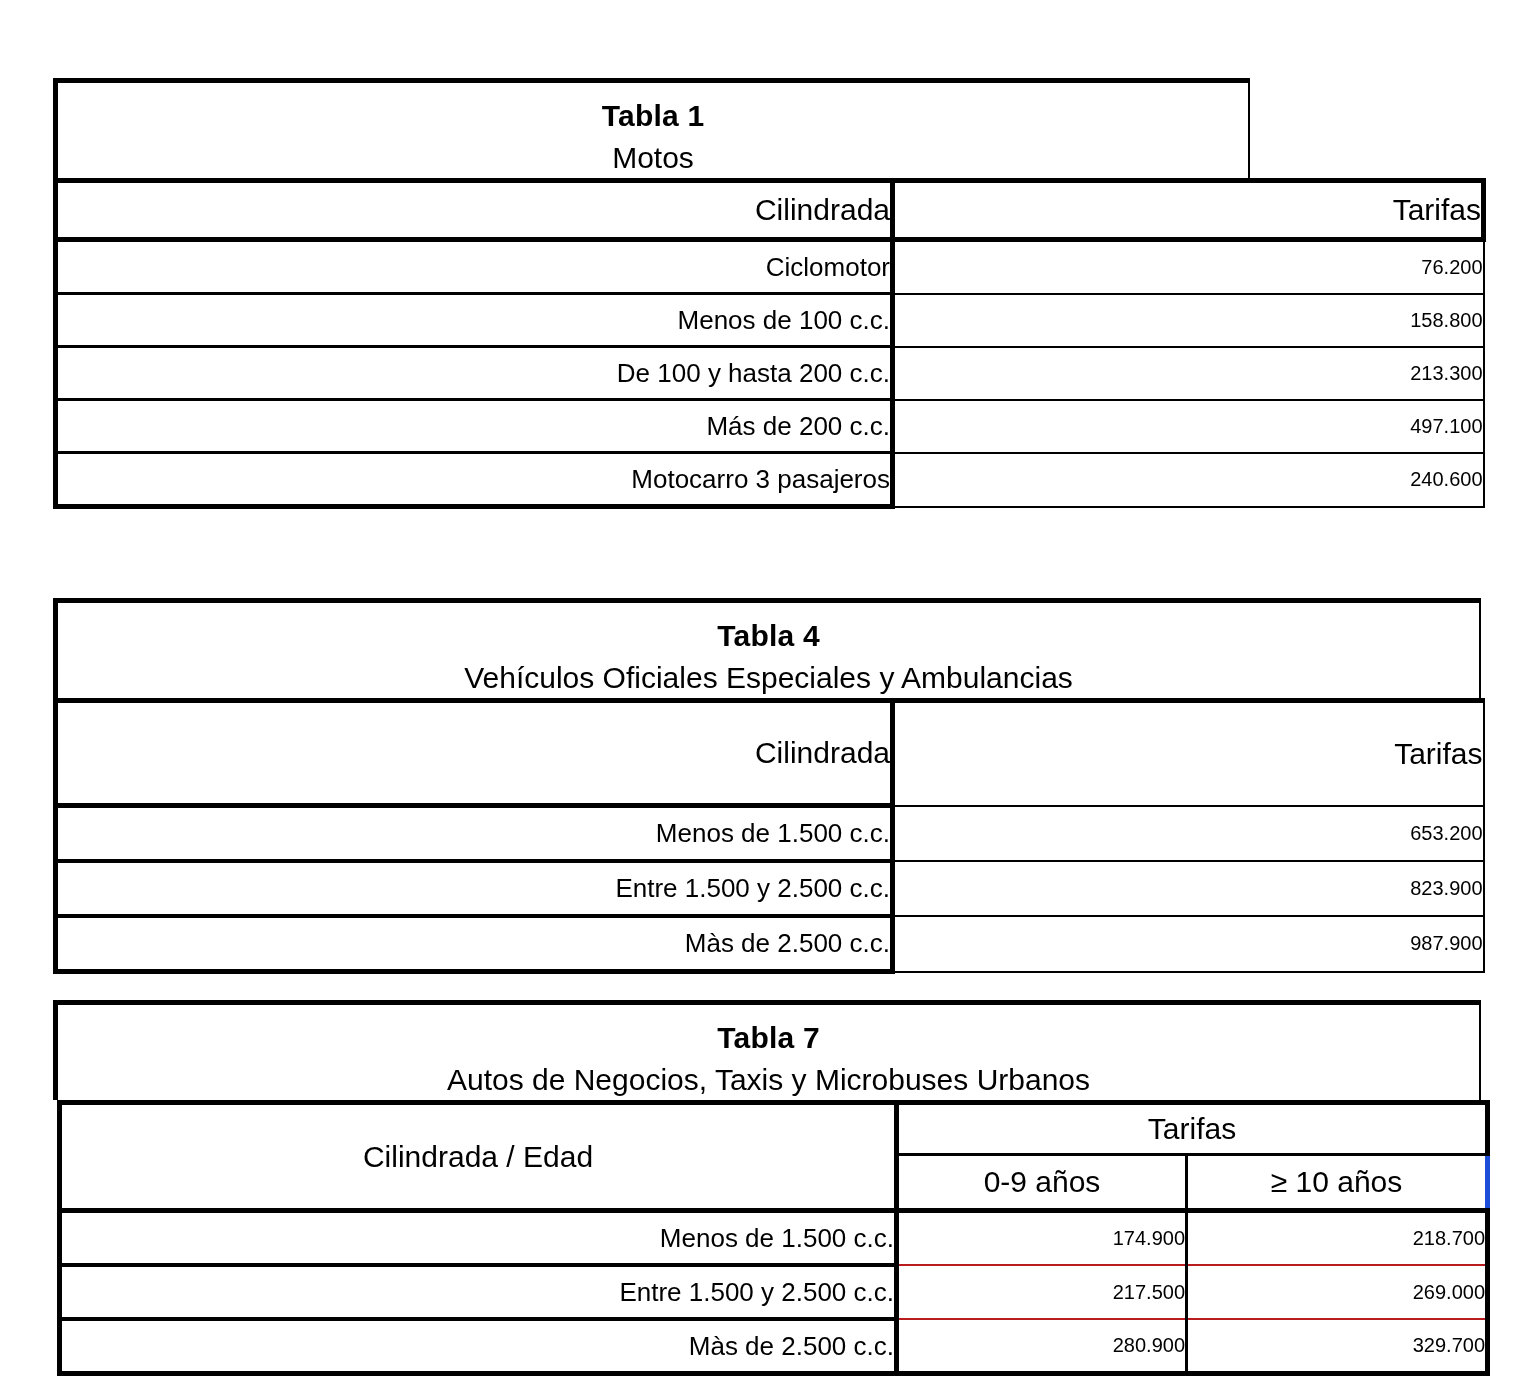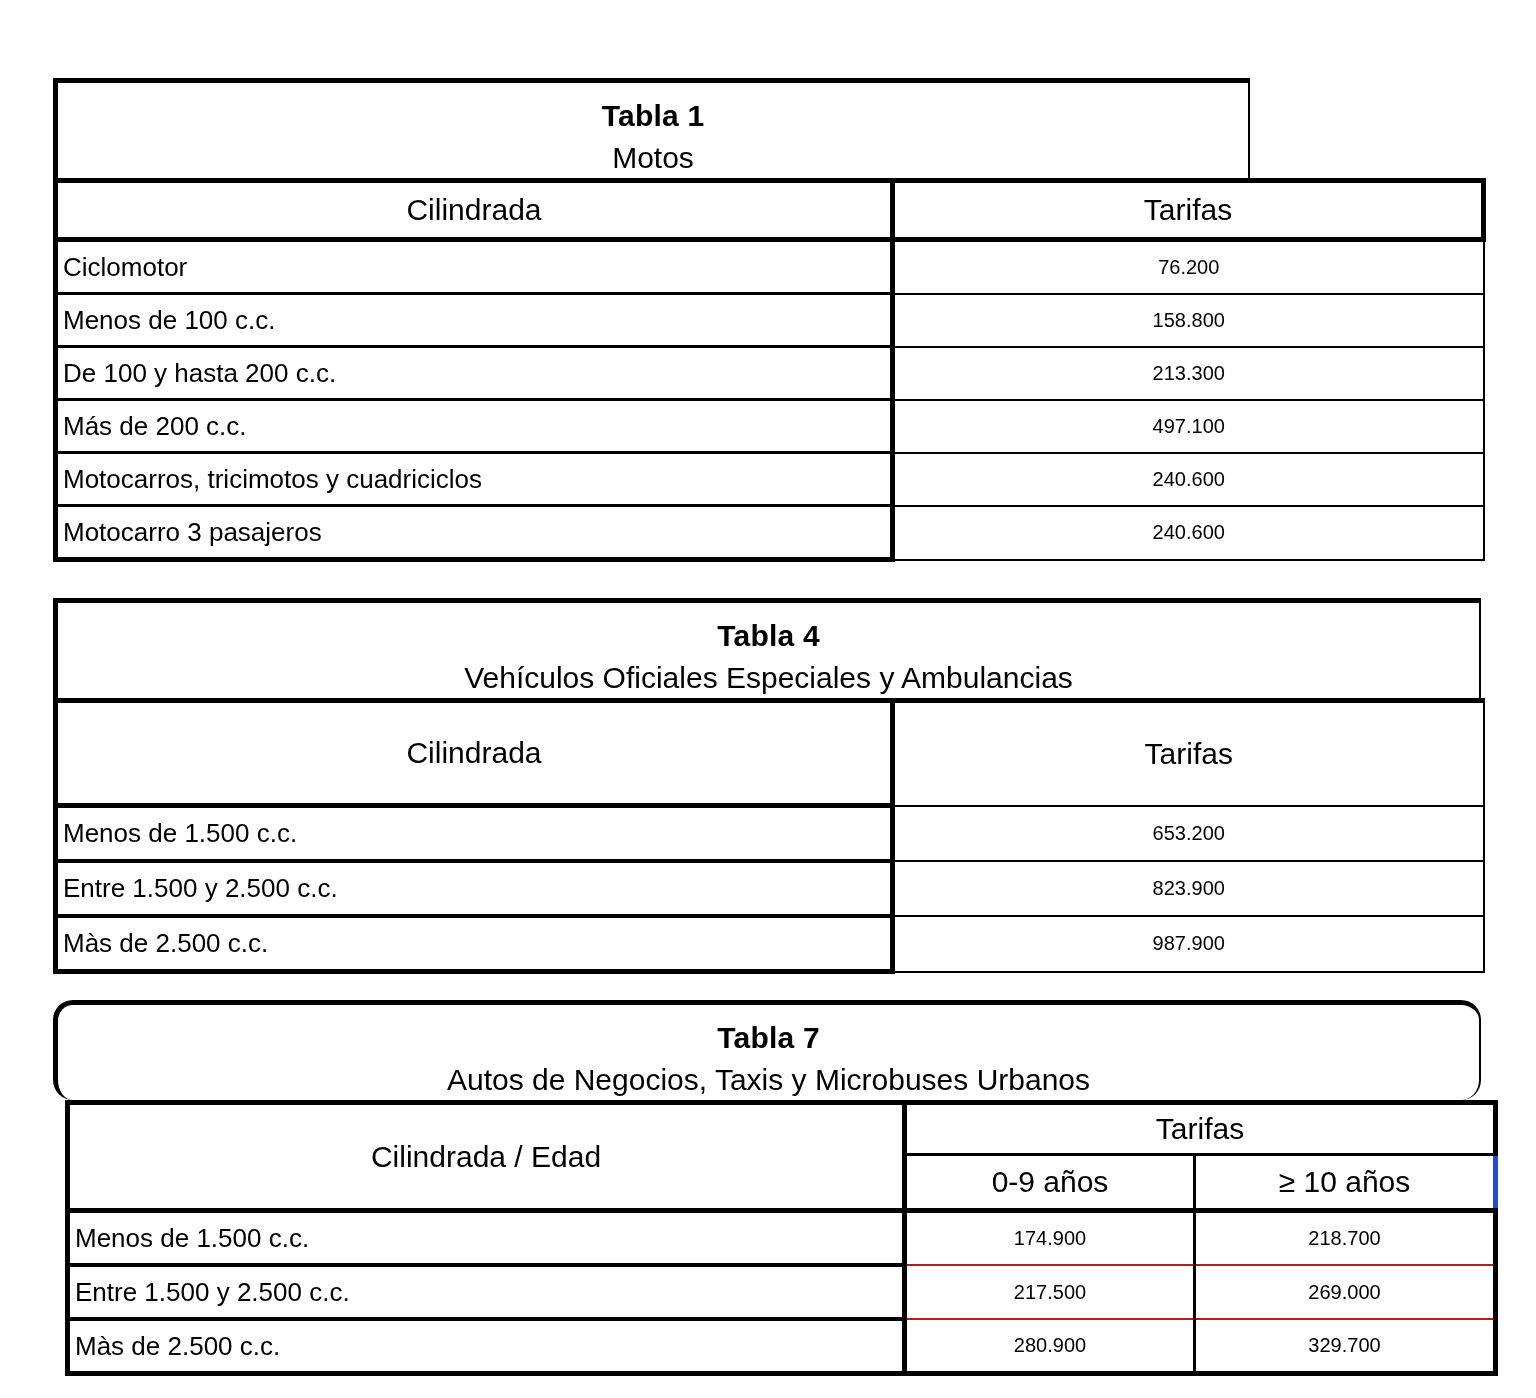--- a/index.html
+++ b/index.html
@@ -27,20 +27,21 @@
   .tbl {
     position: absolute;
     border-collapse: collapse;
     table-layout: fixed;
     background: #fff;
   }
   .tbl td {
     padding: 0;
     vertical-align: middle;
     background: #fff;
+    text-align: right;
   }
 
   
   .tblbox {
     position: absolute;
     box-sizing: border-box;
   }
 
   
   .title-band {
@@ -144,23 +145,23 @@
     border-bottom: 4px solid #000;
   }
   #tbl4 .brow td.b2 {
     border-right: 2px solid #000;
     border-bottom: 2px solid #000;
   }
   #tbl4 .brow.last td.b1 { border-bottom: 5px solid #000; }
 
   
   #tbl7-box { left: 53px; top: 1000px; width: 1428px; }
-  #tbl7-title { height: 100px; padding-top: 12px; border-radius: 20px; }
-
-  #tbl7 { left: 12px; top: 100px; width: 1428px; padding-left: 32px; }
+  #tbl7-title { height: 100px; padding-top: 12px; }
+
+  #tbl7 { left: 4px; top: 100px; width: 1428px; padding-left: 32px; }
   #tbl7 col.c1 { width: 837px; }
   #tbl7 col.c2 { width: 290px; }
   #tbl7 col.c3 { width: 301px; }
 
   #tbl7 td.h-left {
     height: 100px;
     border-top: 5px solid #000;
     border-left: 5px solid #000;
     border-right: 5px solid #000;
     border-bottom: 5px solid #000;
@@ -229,24 +230,20 @@
           <td class="b1 c-label">Menos de 100 c.c.</td>
           <td class="b2 c-val">158.800</td>
         </tr>
         <tr class="brow">
           <td class="b1 c-label">De 100 y hasta 200 c.c.</td>
           <td class="b2 c-val">213.300</td>
         </tr>
         <tr class="brow">
           <td class="b1 c-label">Más de 200 c.c.</td>
           <td class="b2 c-val">497.100</td>
-        </tr>
-        <tr class="brow">
-          <td class="b1 c-label">Motocarros, tricimotos y cuadriciclos</td>
-          <td class="b2 c-val">240.600</td>
         </tr>
         <tr class="brow last">
           <td class="b1 c-label">Motocarro 3 pasajeros</td>
           <td class="b2 c-val">240.600</td>
         </tr>
       </tbody>
     </table>
   </div>
 
   <div class="tblbox" id="tbl4-box">

